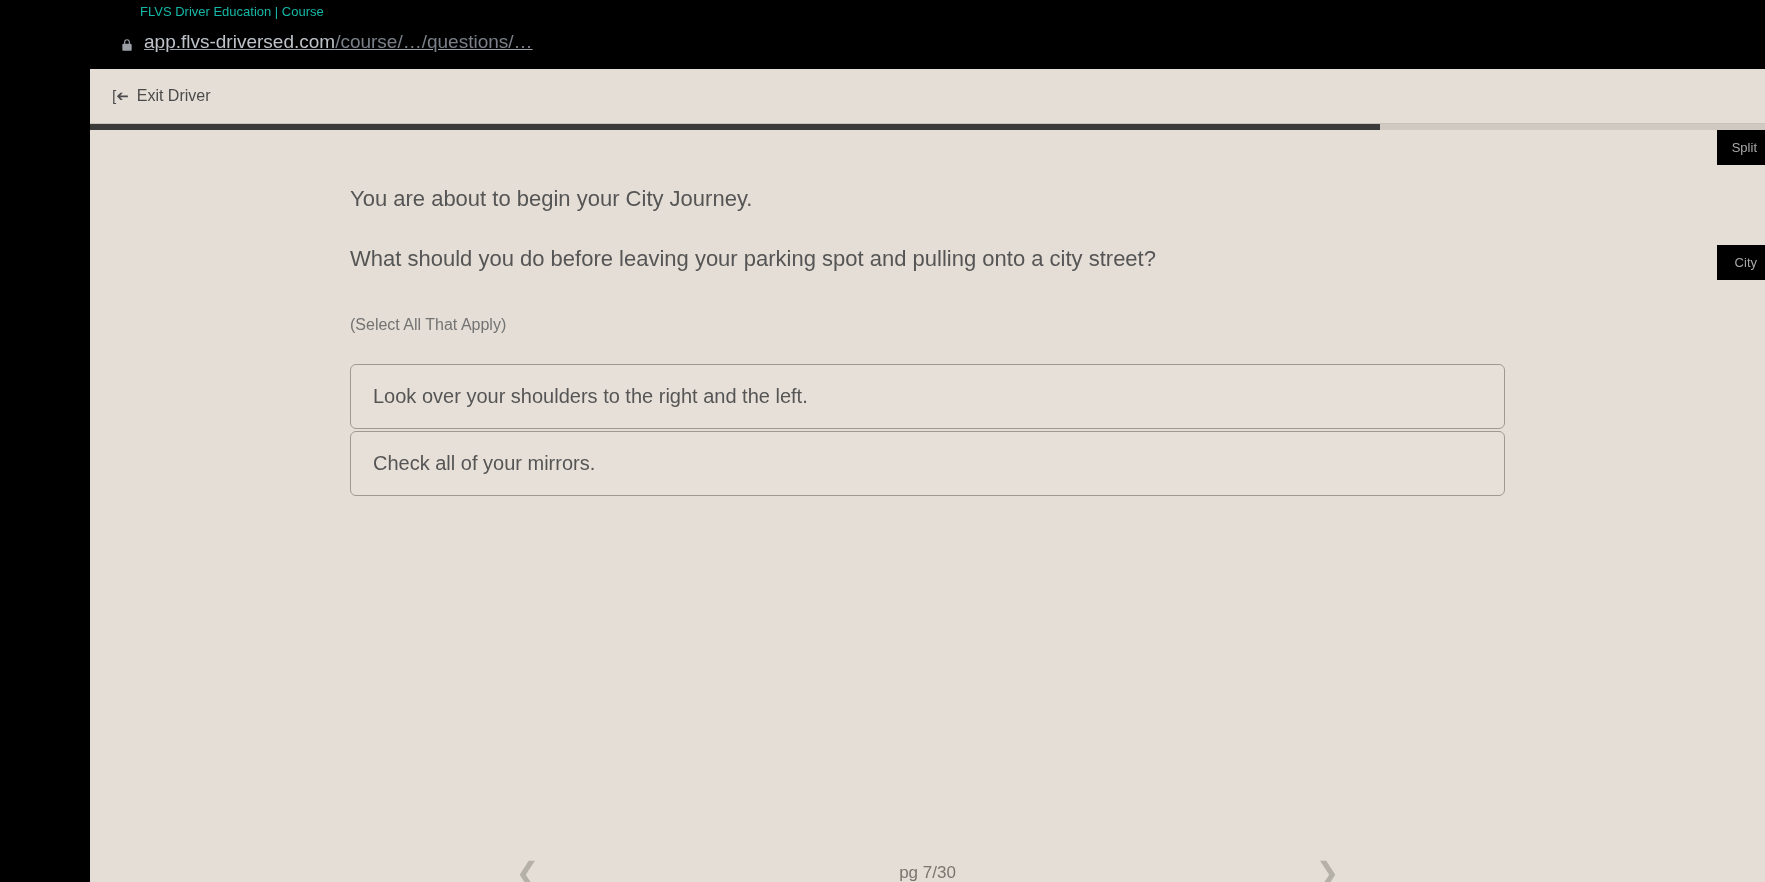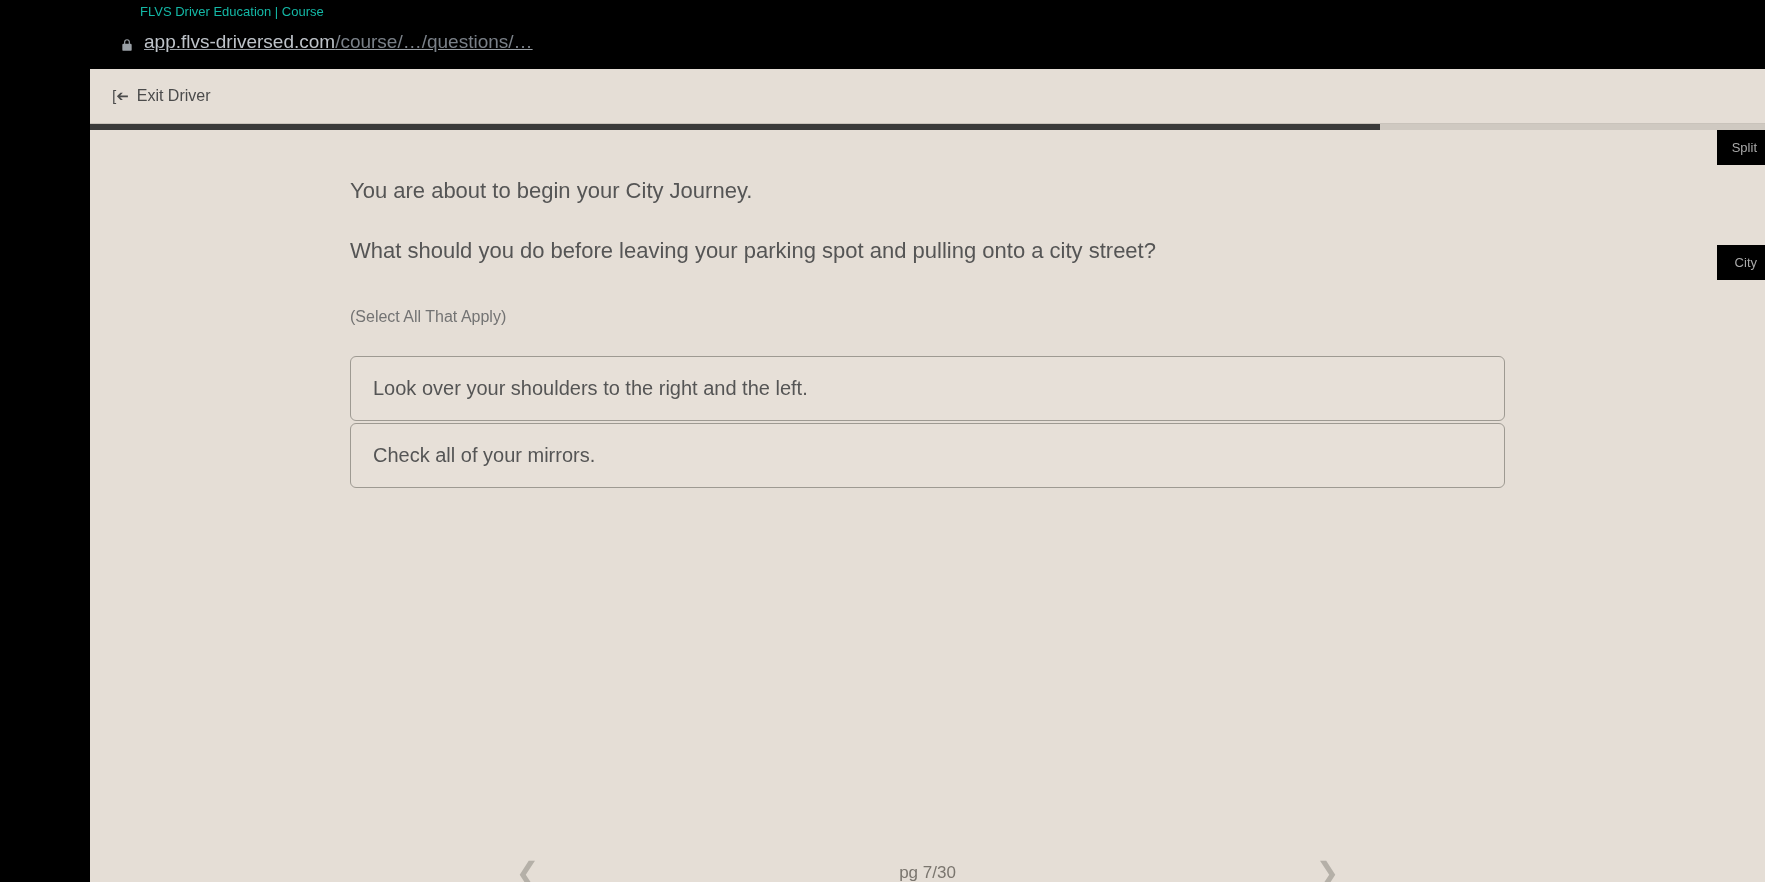--- a/index.html
+++ b/index.html
@@ -83,20 +83,21 @@
       background: #3a3a3a;
       width: 77%;
     }
     .content {
       padding: 48px 260px 0 260px;
     }
     .intro-text {
       font-size: 22px;
       color: #555;
       margin-bottom: 34px;
+      margin-top: 8px;
     }
     .question-text {
       font-size: 22px;
       color: #555;
       margin-bottom: 44px;
     }
     .instruction-text {
       font-size: 16px;
       color: #737373;
       margin-bottom: 30px;

